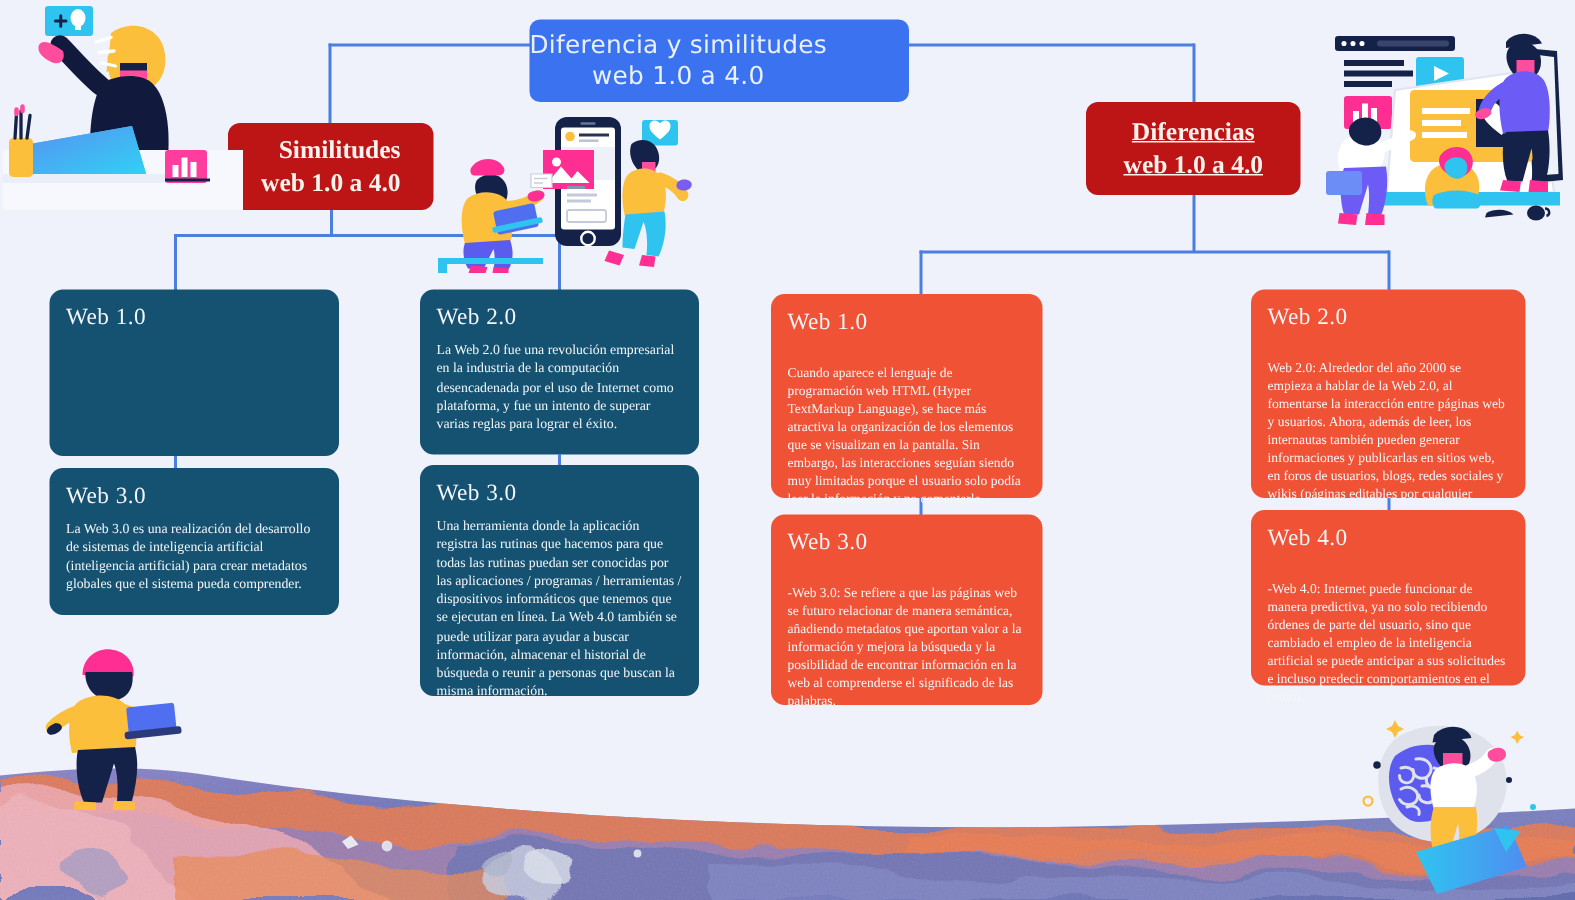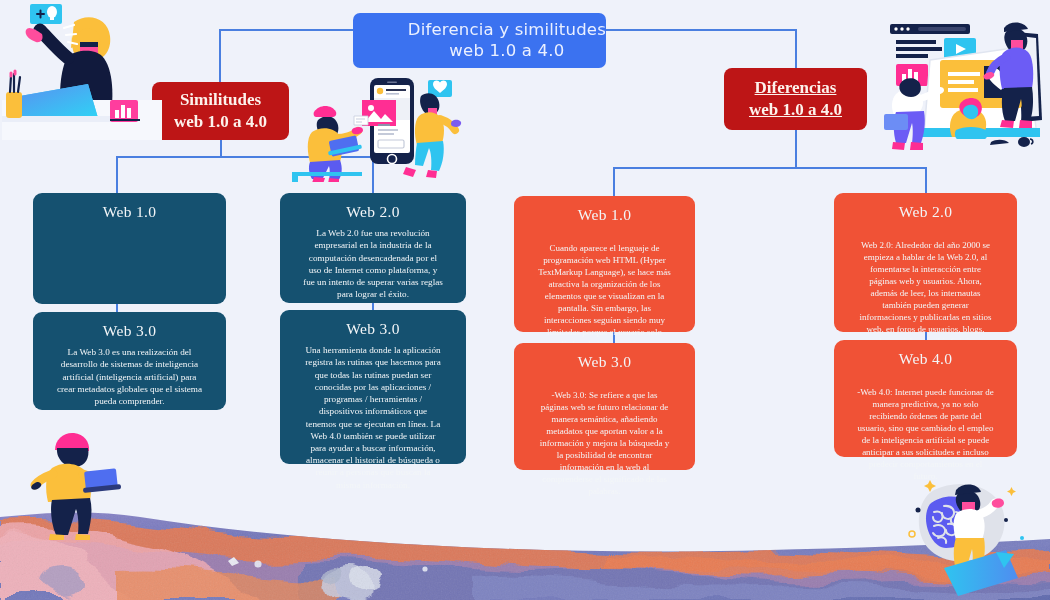--- a/index.html
+++ b/index.html
@@ -13,59 +13,59 @@
 
   
   .line { position: absolute; background: #4a7fe0; }
   .line.h { height: 2px; }
   .line.v { width: 2px; }
 
   
   .title-box {
     position: absolute; left: 353px; top: 13px; width: 253px; height: 55px;
     background: #3b72f0; border-radius: 7px;
-    display: flex; align-items: center; justify-content: flex-end;
+    display: flex; align-items: center; justify-content: flex-start;
     color: #eaf0ff; font-family: "DejaVu Sans", sans-serif;
     font-size: 16.5px; line-height: 1.22; text-align: center; letter-spacing: .2px;
   }
 
   .cat-box {
     position: absolute; background: #bd1516; border-radius: 8px;
     display: flex; align-items: center; justify-content: center;
     color: #fdf2ec; text-align: center;
     font-family: "Liberation Serif", serif; font-weight: bold;
     font-size: 17px; line-height: 1.28;
   }
-  #cat-sim  { left: 152px; top: 82px;  width: 137px; height: 58px; }
+  #cat-sim  { left: 152px; top: 82px;  width: 137px; height: 58px; text-align: right; }
   #cat-dif  { left: 724px; top: 68px;  width: 143px; height: 62px; text-decoration: underline; }
 
   
   .card {
     position: absolute; border-radius: 9px;
-    padding: 9px 23px 11px;
-    color: #f3f6f8; text-align: center;
+    padding: 9px 11px 11px;
+    color: #f3f6f8; text-align: left;
     font-family: "Liberation Serif", serif;
   }
   .card.teal   { background: #155170; }
   .card.orange { background: #f05236; }
   .card .ct {
     display: block; font-size: 15.5px; line-height: 1.3;
     margin-bottom: 5px; letter-spacing: .3px;
   }
   .card .cb { display: block; font-size: 9.2px; line-height: 1.33; }
   .card.orange .cb { font-size: 9px; line-height: 1.33; margin-top: 18px; }
 
   #c-sim-1  { left: 33px;  top: 193px; width: 193px; height: 111px; }
   #c-sim-3  { left: 33px;  top: 312px; width: 193px; height: 98px; }
   #c-sim-2  { left: 280px; top: 193px; width: 186px; height: 110px; }
   #c-sim-3b { left: 280px; top: 310px; width: 186px; height: 154px; }
   #c-dif-1  { left: 514px; top: 196px; width: 181px; height: 136px; }
   #c-dif-3  { left: 514px; top: 343px; width: 181px; height: 127px; }
   #c-dif-2  { left: 834px; top: 193px; width: 183px; height: 139px; }
-  #c-dif-4  { left: 834px; top: 340px; width: 183px; height: 117px; border-radius: 10px; }
+  #c-dif-4  { left: 834px; top: 340px; width: 183px; height: 117px; }
 
   
   #landscape {
     position: absolute; left: 0; bottom: 0; width: 1050px; height: 135px;
     overflow: hidden; pointer-events: none;
   }
 
   
   .illus { position: absolute; pointer-events: none; }
   #illus-tl { left: 2px;   top: 0px;   width: 160px; height: 140px; }

